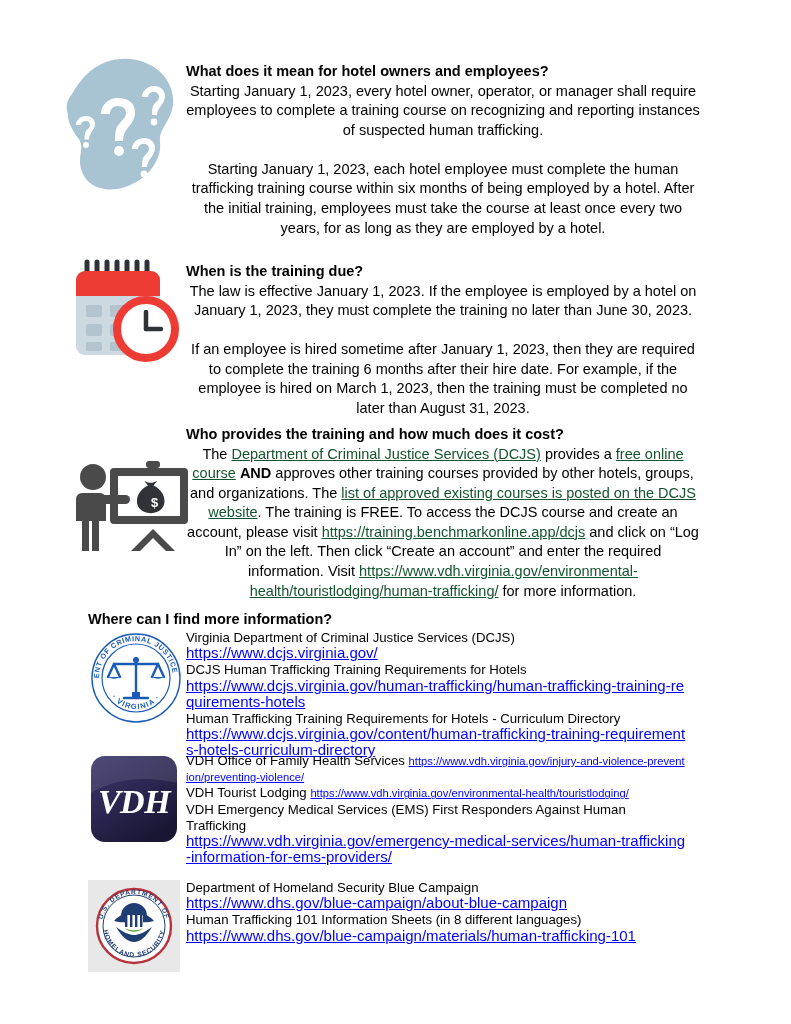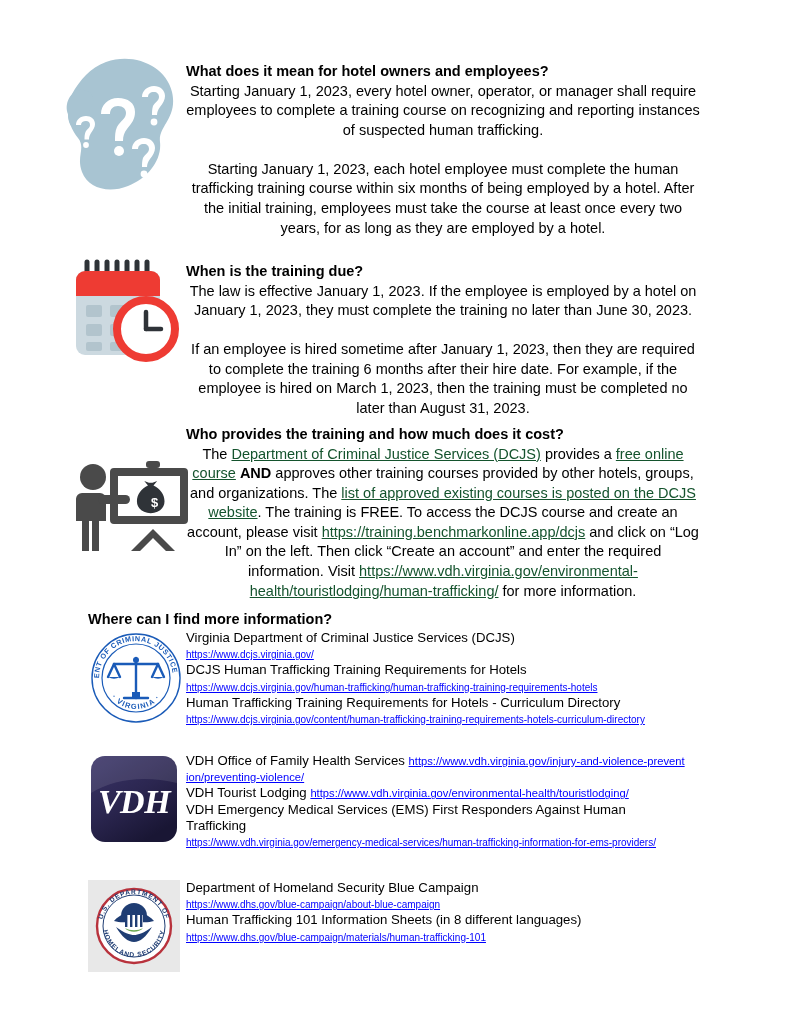--- a/index.html
+++ b/index.html
@@ -88,21 +88,21 @@
     left: 98px;
     width: 500px;
     font-size: 13px;
     line-height: 16.2px;
   }
   .res-lines .title-line {
     font-size: 13.2px;
     color: #000;
   }
   .res-lines .url-line {
-    font-size: 10px;
+    font-size: 15px;
     color: #0000ff;
     text-decoration: underline;
     word-break: break-all;
     line-height: 14.2px;
   }
   .res-lines .inline-url {
     font-size: 11.2px;
     color: #0000ff;
     text-decoration: underline;
     word-break: break-all;

